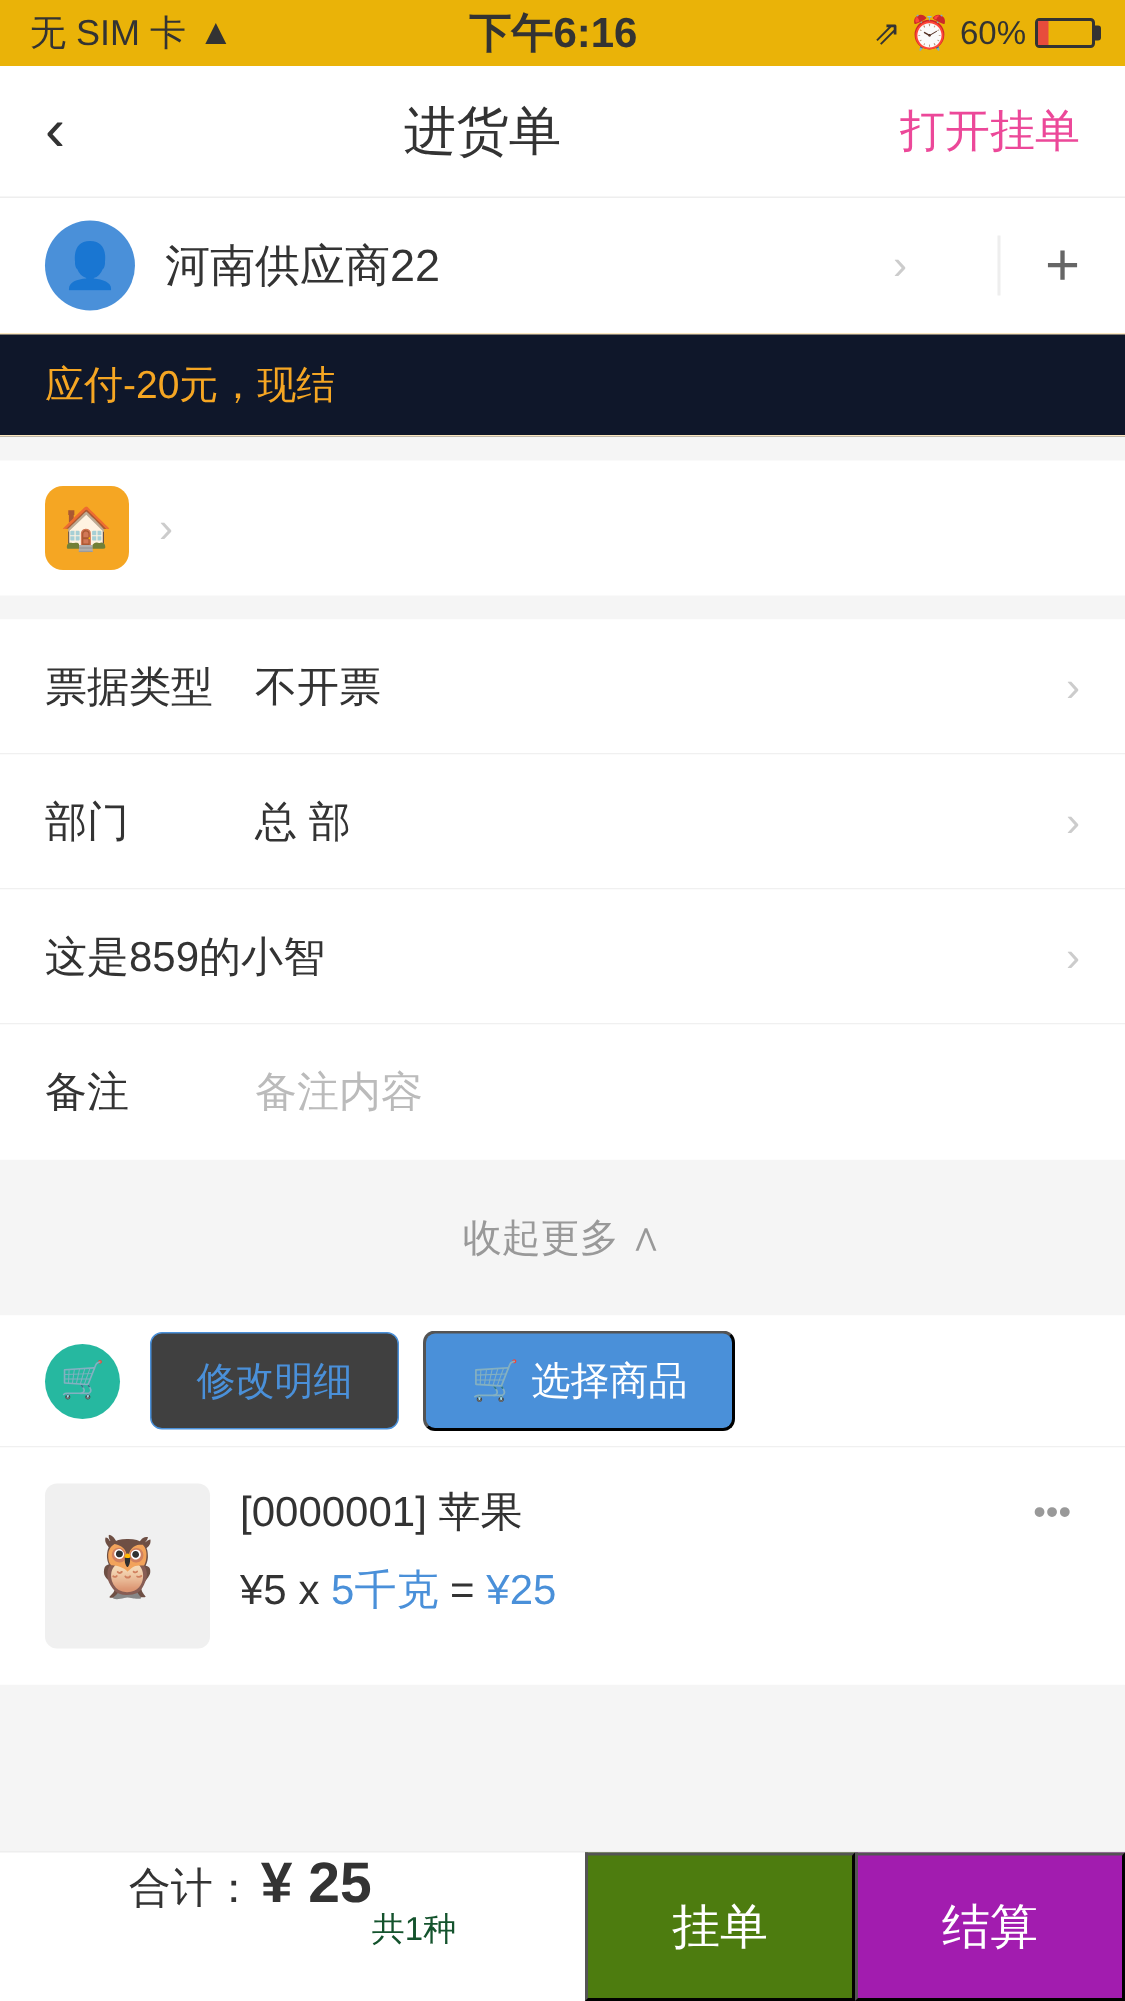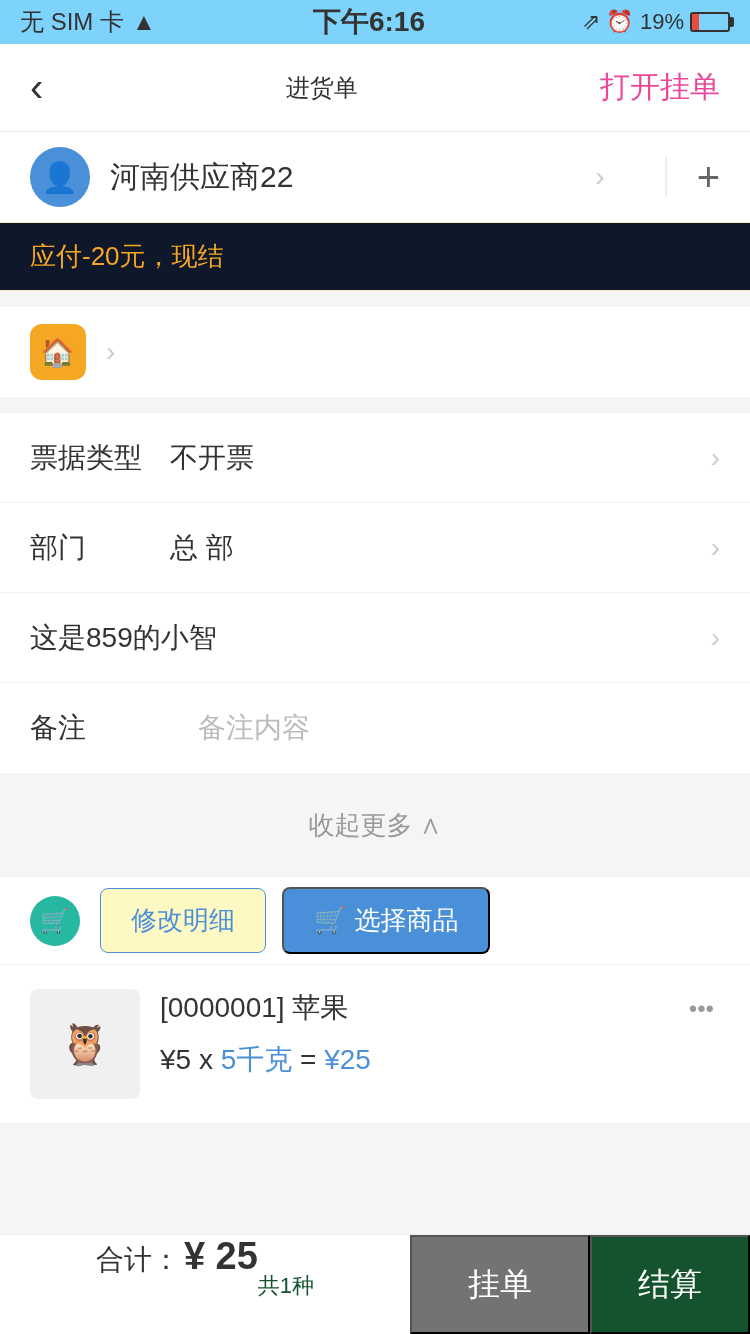--- a/index.html
+++ b/index.html
@@ -11,21 +11,21 @@
       background: #f5f5f5;
       font-size: 28px;
       color: #333;
       position: relative;
     }
 
     
     .status-bar {
       width: 750px;
       height: 44px;
-      background: #7dd3fc;
+      background: #eab308;
       display: flex;
       align-items: center;
       justify-content: space-between;
       padding: 0 20px;
       font-size: 24px;
       color: #333;
     }
     .status-left { display: flex; align-items: center; gap: 8px; }
     .status-center { font-weight: 600; font-size: 28px; }
     .status-right { display: flex; align-items: center; gap: 6px; font-size: 22px; }
@@ -40,21 +40,21 @@
       width: 750px;
       height: 88px;
       background: #fff;
       display: flex;
       align-items: center;
       justify-content: space-between;
       padding: 0 30px;
       border-bottom: 1px solid #eee;
     }
     .nav-back { font-size: 40px; color: #333; }
-    .nav-title { font-size: 24px; font-weight: 500; color: #333; font-family: Liberation Mono, monospace; }
+    .nav-title { font-size: 35px; font-weight: 500; color: #333; font-family: Liberation Mono, monospace; }
     .nav-action { font-size: 30px; color: #ec4899; }
 
     
     .card {
       background: #fff;
       margin-bottom: 16px;
     }
 
     
     .supplier-row {
@@ -105,21 +105,21 @@
       display: flex;
       align-items: center;
       padding: 0 30px;
       height: 90px;
       background: #fff;
       border-bottom: 1px solid #f0f0f0;
     }
     .form-row:last-child { border-bottom: none; }
     .form-label { width: 140px; font-size: 28px; color: #333; flex-shrink: 0; }
     .form-value { flex: 1; font-size: 28px; color: #333; }
-    .form-value.placeholder { color: #bbb; margin-left: 28px; }
+    .form-value.placeholder { color: #bbb; }
 
     
     .collapse-row {
       background: #f5f5f5;
       height: 72px;
       display: flex;
       align-items: center;
       justify-content: center;
       font-size: 26px;
       color: #999;
@@ -134,21 +134,21 @@
       height: 88px;
       background: #fff;
       border-bottom: 1px solid #f0f0f0;
     }
     .product-icon {
       width: 50px; height: 50px; border-radius: 50%; background: #26b8a0;
       display: flex; align-items: center; justify-content: center; margin-right: 20px; font-size: 24px; color: #fff;
     }
     .product-count { flex: 1; font-size: 28px; color: #333; }
     .btn-outline {
-      border: 1px solid #4a90d9; color: #4a90d9; background: #fef9c3;
+      border: 1px solid #4a90d9; color: #4a90d9; background: #404040;
       padding: 14px 30px; border-radius: 8px; font-size: 26px; margin-right: 16px;
     }
     .btn-filled {
       background: #4a90d9; color: #fff;
       padding: 14px 30px; border-radius: 8px; font-size: 26px;
       display: flex; align-items: center; gap: 8px;
     }
 
     
     .product-item {
@@ -185,45 +185,45 @@
     .bottom-total {
       flex: 1;
       display: flex;
       flex-direction: row;
       justify-content: center;
       padding: 0 30px;
     }
     .total-amount { font-size: 38px; font-weight: 600; color: #333; }
     .total-count { font-size: 22px; color: #14532d; margin-top: 36px; }
     .btn-hang {
-      width: 180px; background: #737373; color: #fff;
+      width: 180px; background: #4d7c0f; color: #fff;
       display: flex; align-items: center; justify-content: center;
       font-size: 32px;
     }
     .btn-checkout {
-      width: 160px; background: #14532d; color: #fff;
+      width: 180px; background: #a21caf; color: #fff;
       display: flex; align-items: center; justify-content: center;
       font-size: 32px;
     }
 
     .section-gap { height: 16px; background: #f5f5f5; }
   </style>
 </head>
 <body>
 
 <div class="status-bar">
   <div class="status-left">
     <span>无 SIM 卡</span>
     <span>▲</span>
   </div>
   <div class="status-center">下午6:16</div>
   <div class="status-right">
     <span>⇗</span>
     <span>⏰</span>
-    <span>19%</span>
+    <span>60%</span>
     <div class="battery-icon">
       <div class="battery-fill"></div>
     </div>
   </div>
 </div>
 
 <div class="nav-bar">
   <span class="nav-back">‹</span>
   <span class="nav-title">进货单</span>
   <span class="nav-action">打开挂单</span>

